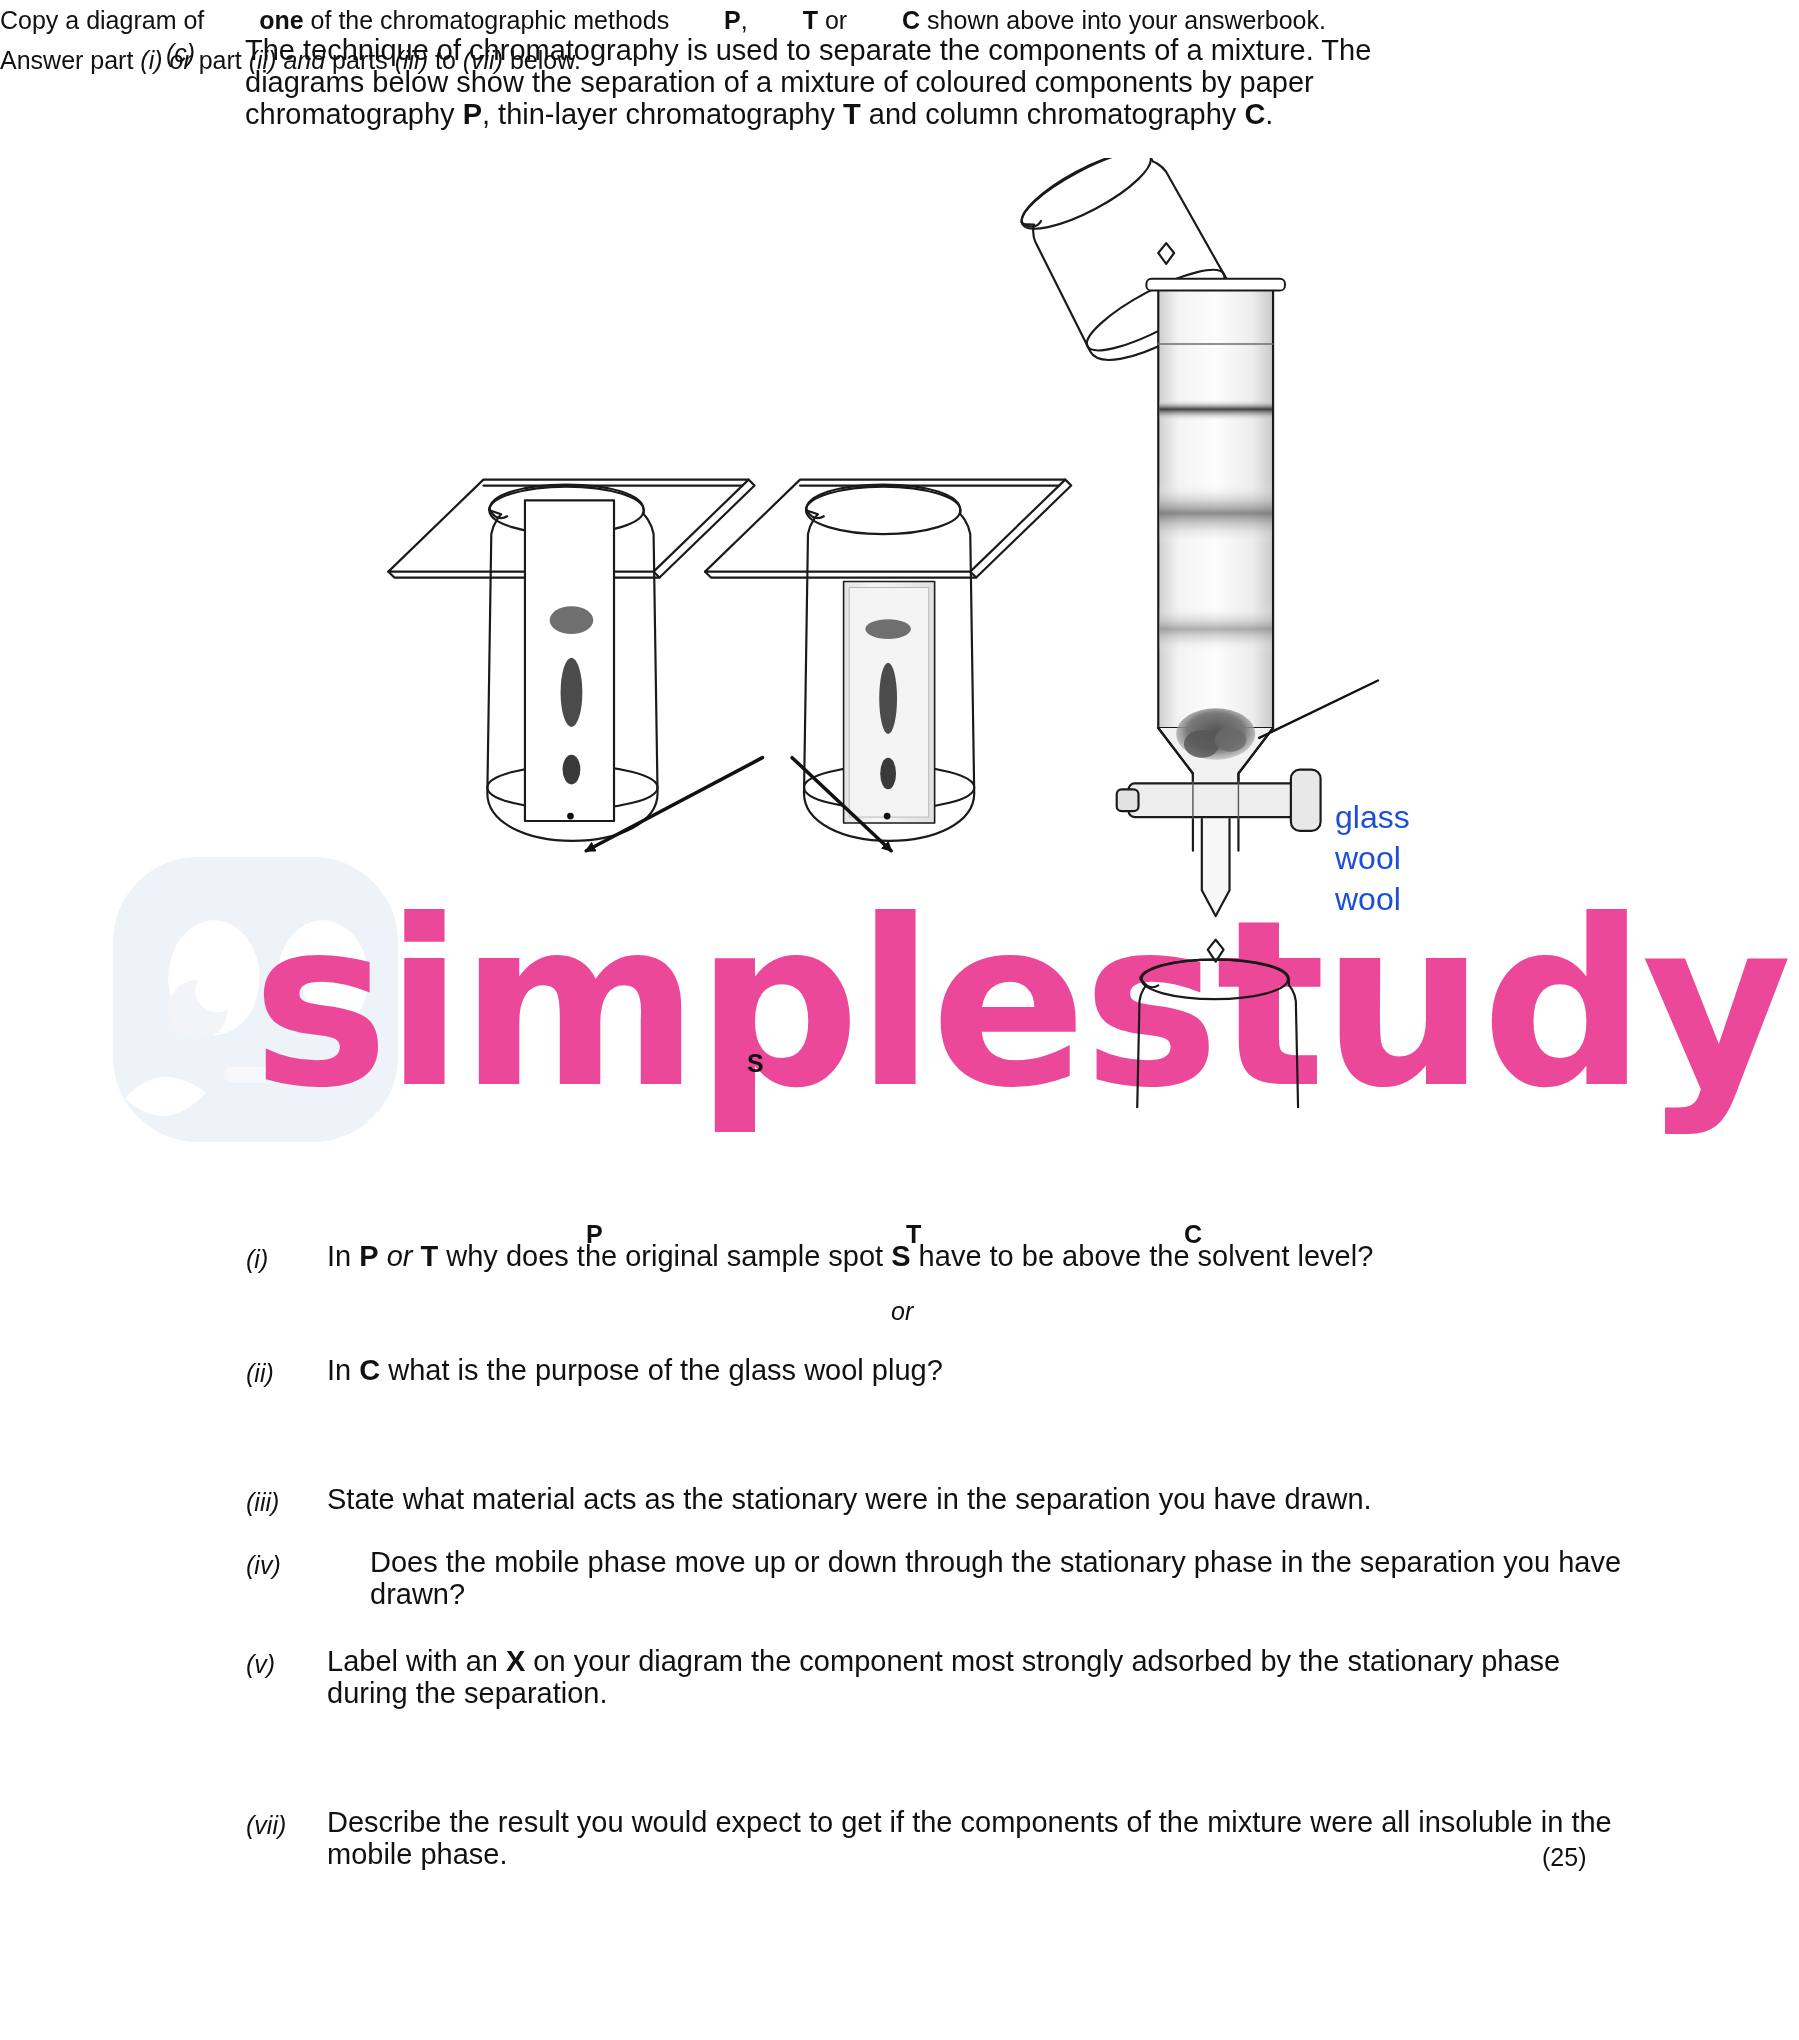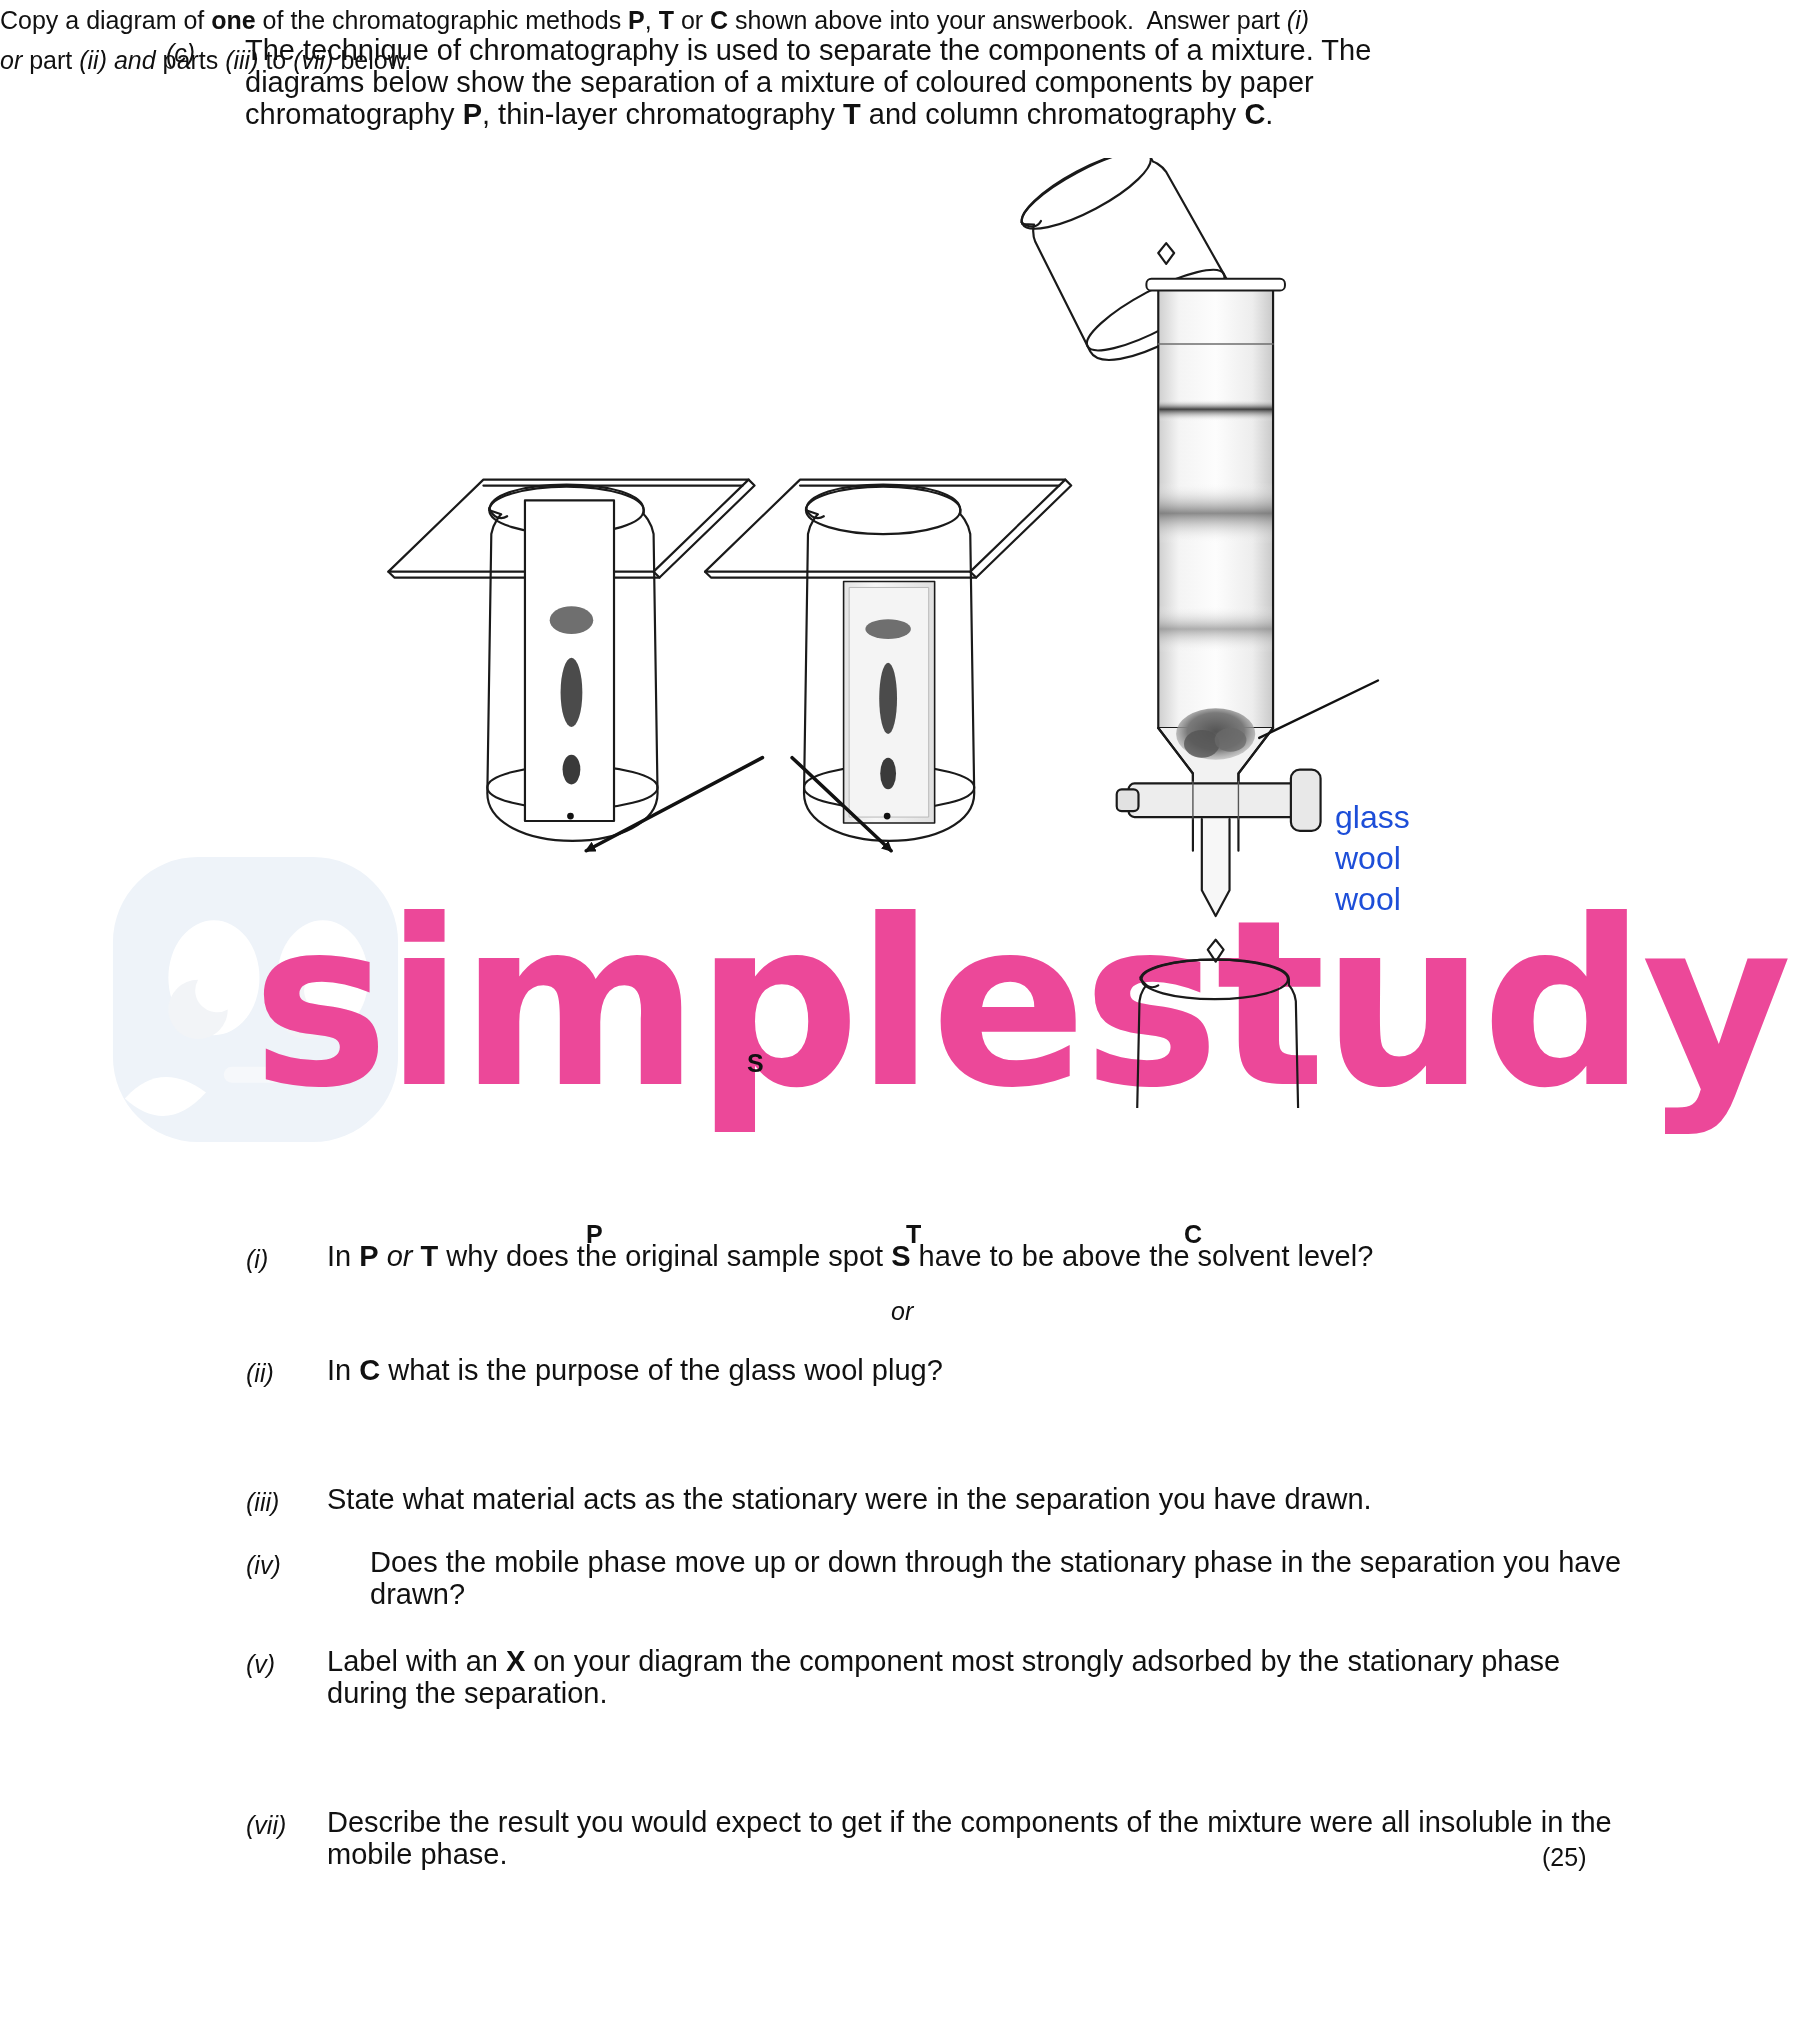--- a/index.html
+++ b/index.html
@@ -79,21 +79,21 @@
   #intro .q-body { width: 1228px; }
 
   
   #copy-para {
     left: 252px;
     top: 1142px;
     width: 1337px;
     font-size: 25px;
     line-height: 40px;
   }
-  #copy-para b { font-weight: bold; }
+  #copy-para b { font-weight: bold; margin-left: 48px; }
   #copy-para i { font-style: italic; }
 
   
   .sub {
     left: 246px;
     width: 1386px;
   }
   .sub .q-marker { width: 81px; }
   .sub .q-body { width: 1287px; }
 

